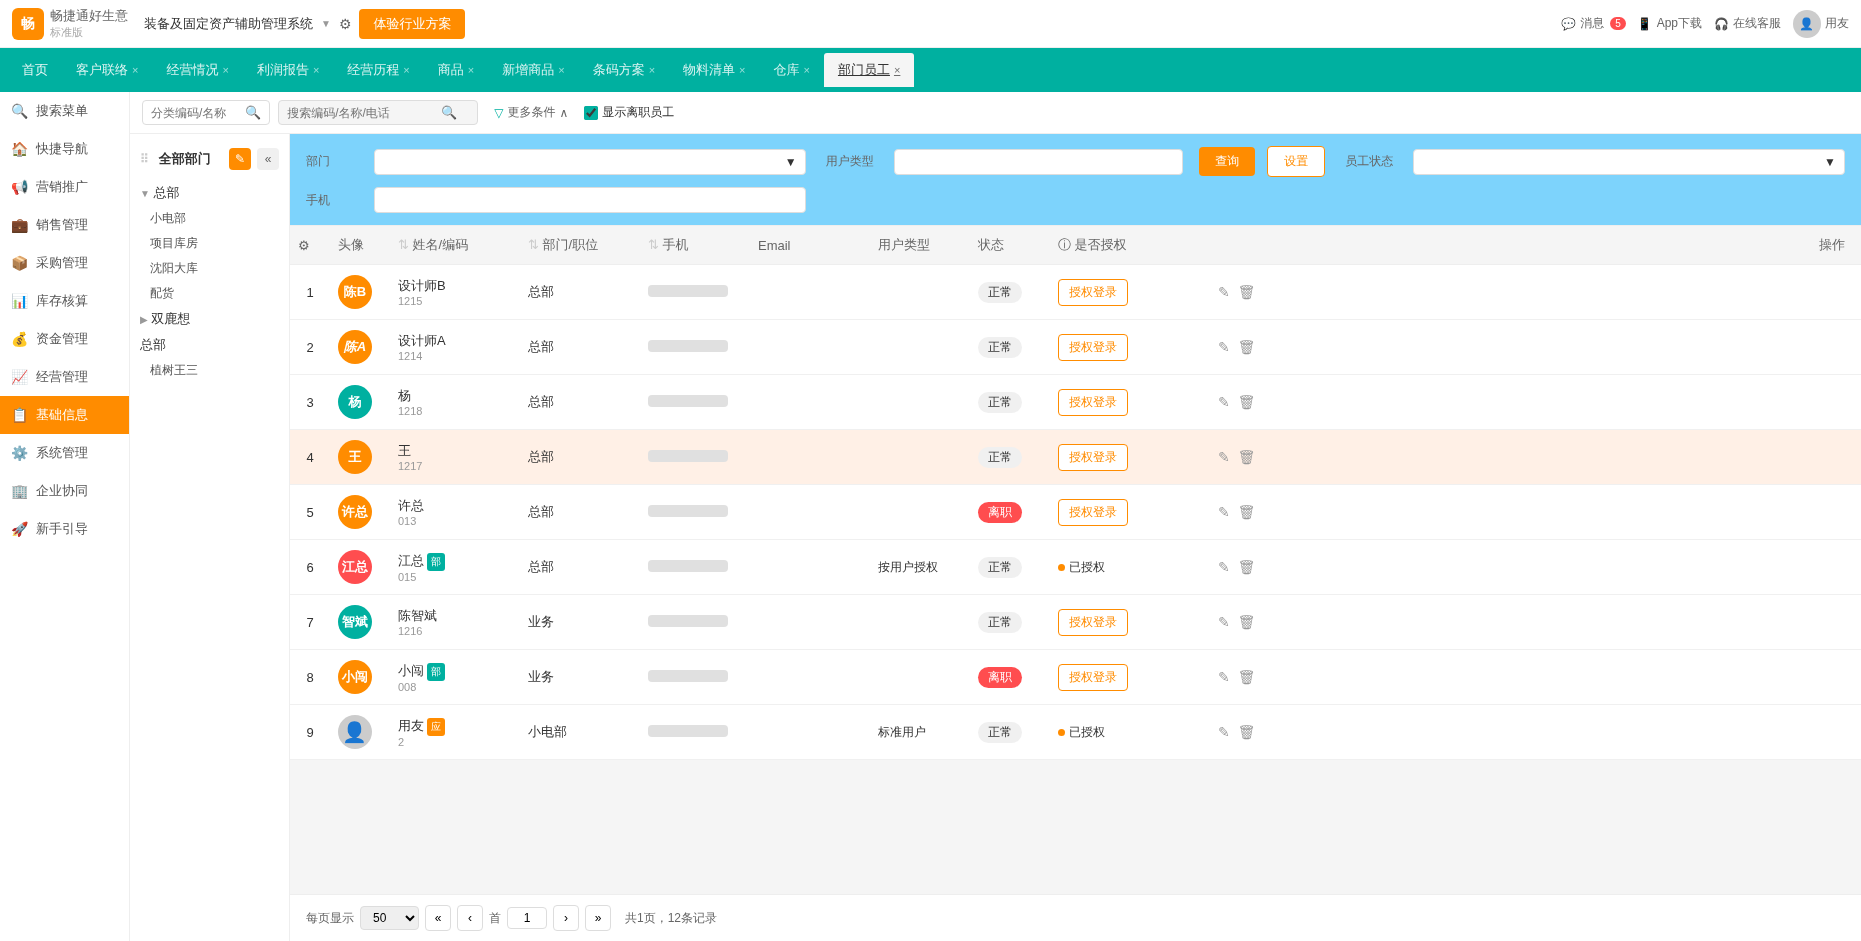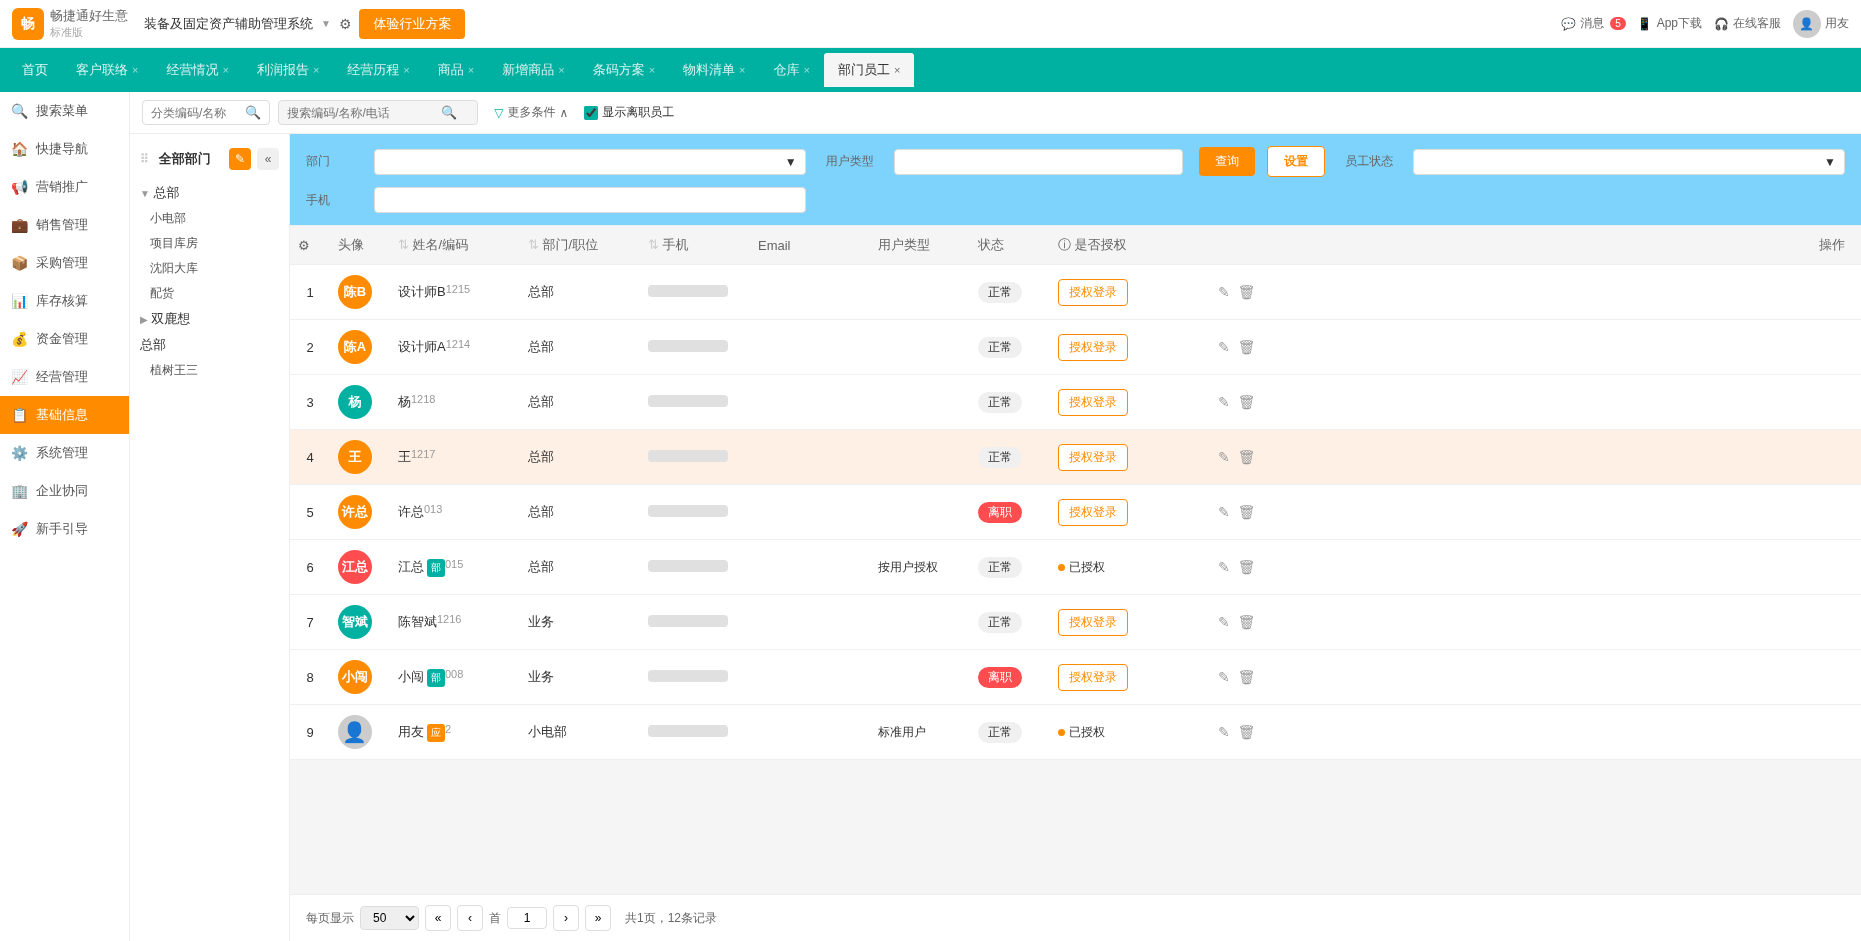--- a/index.html
+++ b/index.html
@@ -15,21 +15,21 @@
     .system-name { font-size: 13px; color: #333; margin-left: 8px; }
     .action-btn { display: flex; align-items: center; gap: 4px; color: #666; font-size: 12px; cursor: pointer; }
     .badge { background: #ff4d4f; color: white; border-radius: 8px; font-size: 10px; padding: 1px 5px; margin-left: 2px; }
     .try-btn { background: #ff8c00; color: white; border: none; border-radius: 4px; padding: 6px 14px; font-size: 13px; cursor: pointer; }
     .chevron-down { color: #999; font-size: 10px; }
     .gear-icon-btn { color: #666; font-size: 14px; cursor: pointer; }
 
     
     .nav-tabs { height: 44px; background: #00b0a0; display: flex; align-items: center; padding: 0 8px; overflow-x: auto; }
     .nav-tab { padding: 8px 14px; color: rgba(255,255,255,0.85); font-size: 13px; cursor: pointer; white-space: nowrap; display: flex; align-items: center; gap: 4px; border-radius: 3px 3px 0 0; }
-    .nav-tab.active { background: #f5f5f5; color: #333; }
+    .nav-tab.active { background: #f5f5f5; color: #333; text-decoration: underline; }
     .nav-tab .close-x { color: inherit; font-size: 11px; opacity: 0.7; }
 
     
     .main-layout { display: flex; height: calc(100vh - 92px); }
 
     
     .sidebar { width: 130px; background: #fff; border-right: 1px solid #eee; overflow-y: auto; flex-shrink: 0; }
     .sidebar-menu { list-style: none; }
     .sidebar-item { display: flex; align-items: center; gap: 8px; padding: 10px 12px; cursor: pointer; color: #555; font-size: 13px; }
     .sidebar-item.active { background: #ff8c00; color: white; }
@@ -62,21 +62,21 @@
     .dept-node-sub { padding: 4px 20px; font-size: 12px; color: #555; cursor: pointer; }
     .arrow { color: #999; font-size: 10px; }
 
     
     .table-area { flex: 1; overflow: auto; display: flex; flex-direction: column; }
     .form-row { display: flex; align-items: center; gap: 8px; }
     .form-label { font-size: 12px; color: #666; white-space: nowrap; width: 60px; }
     .form-select { flex: 1; border: 1px solid #ddd; border-radius: 4px; padding: 5px 8px; font-size: 12px; background: white; cursor: pointer; display: flex; align-items: center; justify-content: space-between; }
     .form-input { flex: 1; border: 1px solid #ddd; border-radius: 4px; padding: 5px 8px; font-size: 12px; outline: none; }
     .btn-search { background: #ff8c00; color: white; border: none; border-radius: 4px; padding: 6px 16px; font-size: 12px; cursor: pointer; }
-    .btn-set { background: white; color: #ff8c00; border: 1px solid #ff8c00; border-radius: 4px; padding: 6px 16px; font-size: 12px; cursor: pointer; font-weight: bold; }
+    .btn-set { background: white; color: #ff8c00; border: 1px solid #ff8c00; border-radius: 4px; padding: 6px 16px; font-size: 12px; cursor: pointer; }
 
     
     .data-table { width: 100%; border-collapse: collapse; background: white; font-size: 13px; }
     .data-table th { background: #f5f5f5; padding: 10px 8px; text-align: left; font-weight: normal; color: #666; border-bottom: 1px solid #eee; white-space: nowrap; }
     .data-table td { padding: 10px 8px; border-bottom: 1px solid #f0f0f0; color: #333; vertical-align: middle; }
     .data-table tr.highlighted { background: #fff0e6; }
 
     
     .avatar { width: 34px; height: 34px; border-radius: 50%; display: flex; align-items: center; justify-content: center; color: white; font-size: 13px; font-weight: bold; }
 
@@ -106,21 +106,21 @@
     .page-input { width: 40px; border: 1px solid #ddd; border-radius: 4px; padding: 3px 4px; text-align: center; font-size: 12px; }
     .pagination-info { margin-left: 8px; }
 
     
     .cat-search { display: flex; align-items: center; background: white; border: 1px solid #ddd; border-radius: 4px; padding: 4px 8px; gap: 4px; }
     .cat-search input { border: none; outline: none; font-size: 12px; width: 90px; color: #999; }
 
     .checkbox-input { accent-color: #00b0a0; width: 14px; height: 14px; }
 
     
-    .name-code { display: flex; flex-direction: row; }
+    .name-code { display: flex; flex-direction: column; }
     .name-main { font-size: 13px; color: #333; }
     .name-code-num { font-size: 11px; color: #999; }
 
     
     .user-type { font-size: 12px; color: #666; }
 
     
     .top-right-area { display: flex; align-items: center; gap: 12px; }
     .user-avatar-sm { width: 28px; height: 28px; border-radius: 50%; background: #ccc; display: flex; align-items: center; justify-content: center; color: #666; font-size: 12px; }
 
@@ -366,21 +366,21 @@
                   <td style="text-align: right; padding-right: 16px;">
     <div class="action-icons">
       <span class="action-icon" title="编辑">✎</span>
       <span class="action-icon" title="删除">🗑</span>
     </div>
   </td>
                 </tr>
                 <tr>
                   <td style="text-align: center;">2</td>
                   <td>
-                    <div class="avatar" style="background: rgb(255, 140, 0);">陈A</div>
+                    <div class="avatar" style="background: rgb(255, 140, 0); font-style: italic;">陈A</div>
                   </td>
                   <td>
                     <div class="name-code">
                       <span class="name-main">设计师A</span>
                       <span class="name-code-num">1214</span>
                     </div>
                   </td>
                   <td>总部</td>
                   <td><span class="blurred"></span></td>
                   <td></td>

